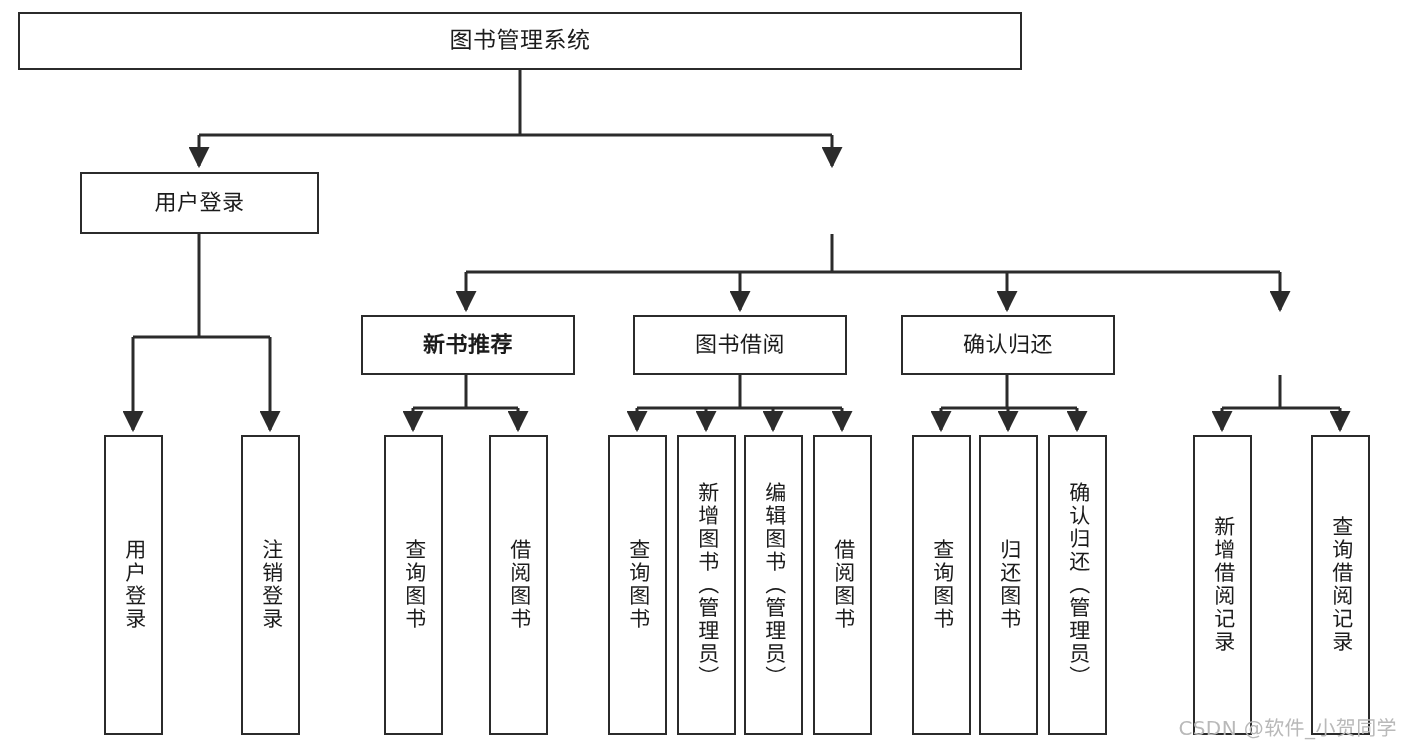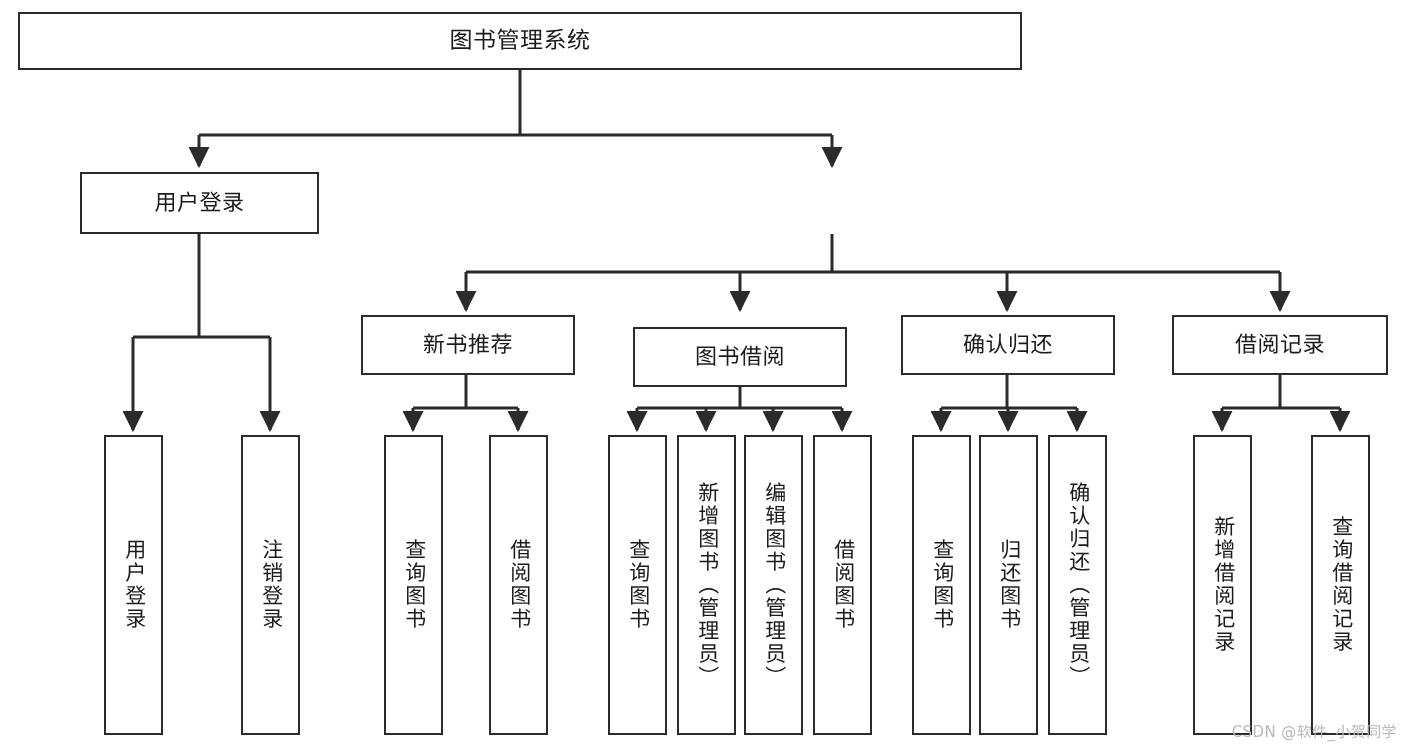--- a/index.html
+++ b/index.html
@@ -58,21 +58,21 @@
     font-size:21px;
     line-height:1.06;
     letter-spacing:2px;
     white-space:nowrap;
     max-height:285px;
   }
   .watermark{
     position:absolute;
     right:8px;
     bottom:6px;
-    font-size:15px;
+    font-size:20px;
     color:#b9b9b9;
     z-index:8;
     white-space:nowrap;
     letter-spacing:0.4px;
     user-select:none;
   }
 </style>
 </head>
 <body>
 
@@ -130,35 +130,32 @@
 
   <div class="node horiz" id="node-root" style="left:18px; top:12px; width:1004px; height:58px;">
     <span class="label">图书管理系统</span>
   </div>
 
   <div class="node horiz" style="left:80px; top:172px; width:239px; height:62px;">
     <span class="label">用户登录</span>
   </div>
 
 
-  <div class="node horiz" style="left:361px; top:315px; width:214px; height:60px;">
+  <div class="node horiz" style="left:361px; top:315px; width:214px; height:60px;font-weight:bold;">
     <span class="label">新书推荐</span>
   </div>
 
-  <div class="node horiz" style="left:633px; top:315px; width:214px; height:60px;margin-top:12px;">
+  <div class="node horiz" style="left:633px; top:315px; width:214px; height:60px;">
     <span class="label">图书借阅</span>
   </div>
 
   <div class="node horiz" style="left:901px; top:315px; width:214px; height:60px;">
     <span class="label">确认归还</span>
   </div>
 
-  <div class="node horiz" style="left:1172px; top:315px; width:216px; height:60px;">
-    <span class="label">借阅记录</span>
-  </div>
 
   <div class="node vert" style="left:104px; top:435px; width:59px; height:300px;">
     <span class="label">用户登录</span>
   </div>
 
   <div class="node vert" style="left:241px; top:435px; width:59px; height:300px;">
     <span class="label">注销登录</span>
   </div>
 
   <div class="node vert" style="left:384px; top:435px; width:59px; height:300px;">

